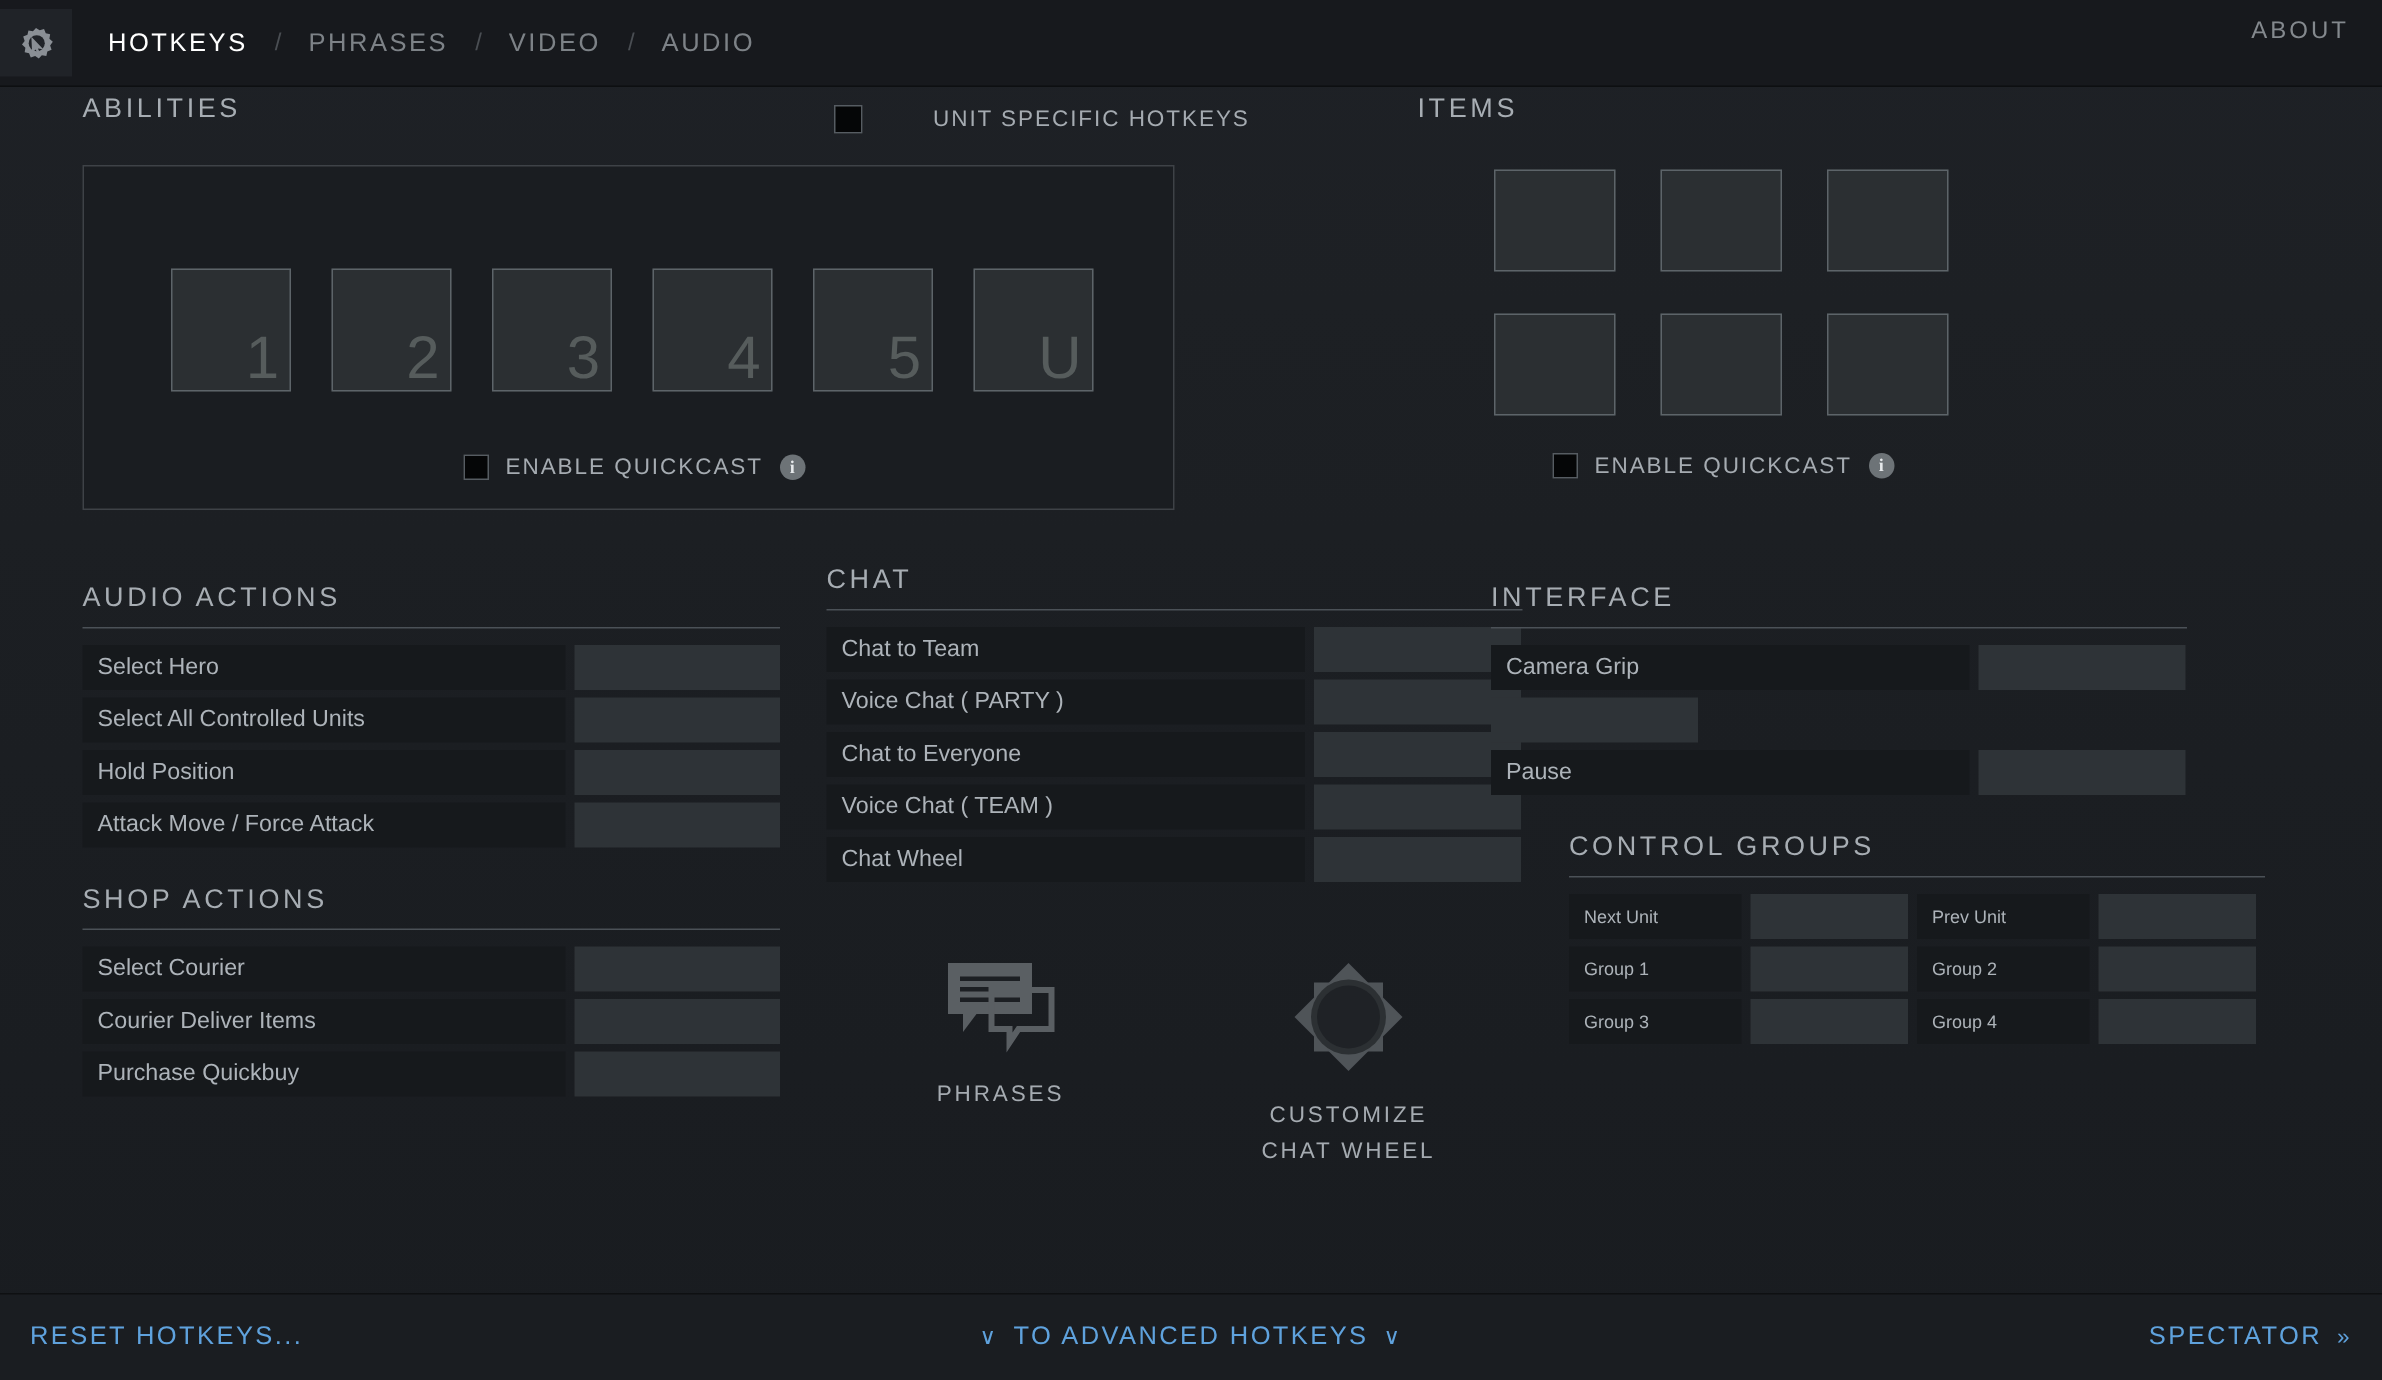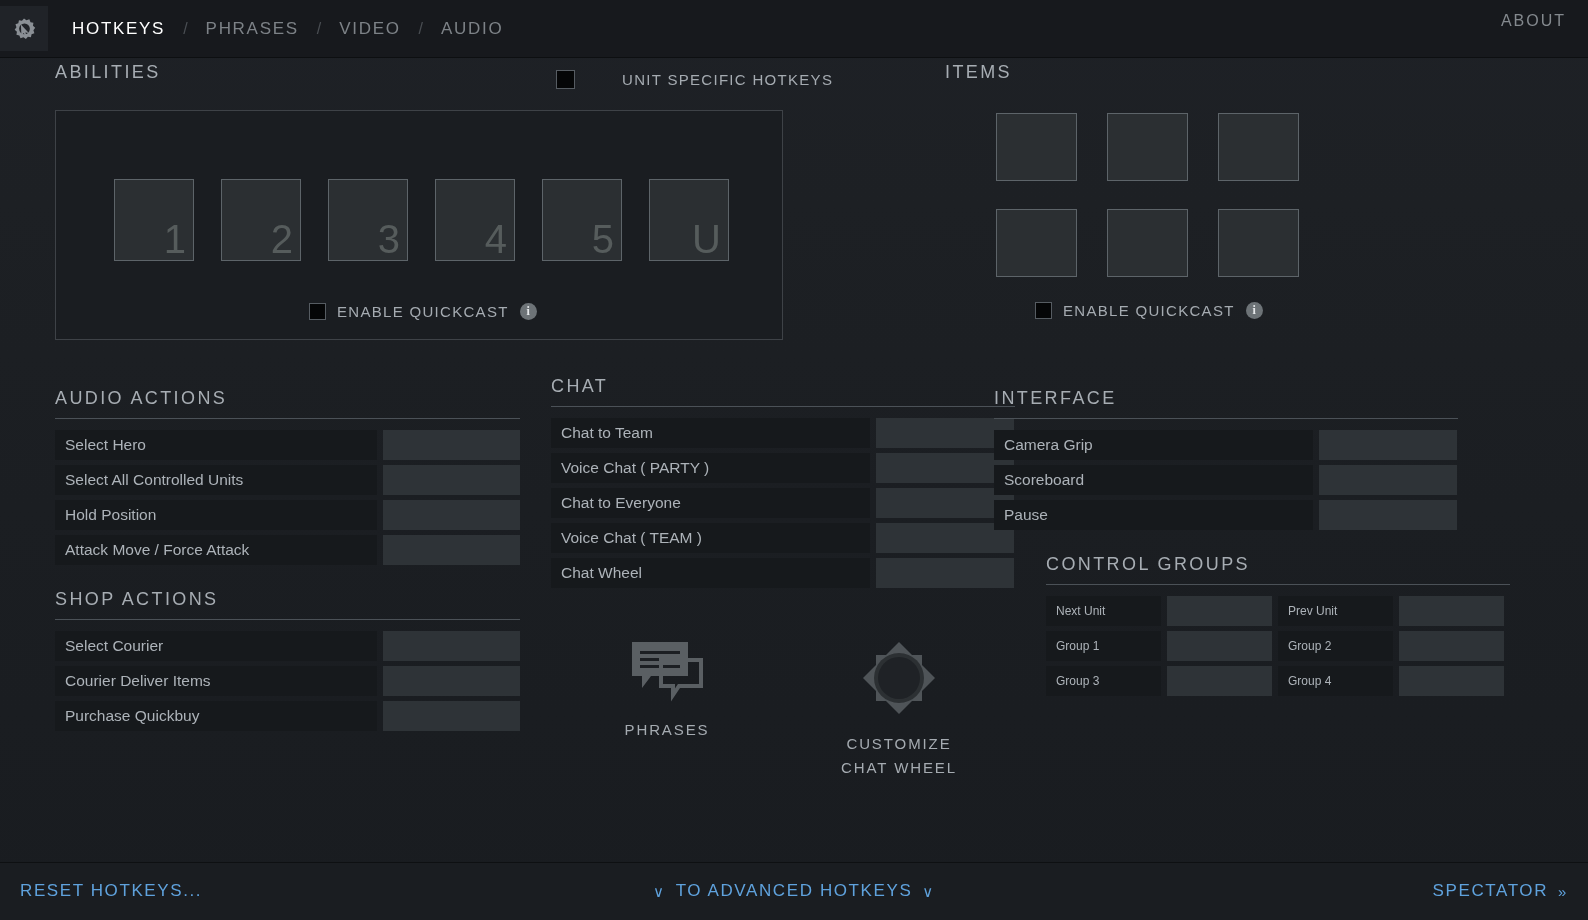--- a/index.html
+++ b/index.html
@@ -343,21 +343,20 @@
   </div>
 
   <div id="interface-sec" class="col-int">
     <div class="head head-ruled">INTERFACE</div>
     <div class="rows">
       <div class="bindrow">
         <div class="bindlabel">Camera Grip</div>
         <div class="bindval"></div>
       </div>
       <div class="bindrow">
-        <div class="bindlabel">Scoreboard</div>
         <div class="bindval"></div>
       </div>
       <div class="bindrow">
         <div class="bindlabel">Pause</div>
         <div class="bindval"></div>
       </div>
     </div>
   </div>
 
   <div id="control-sec">

